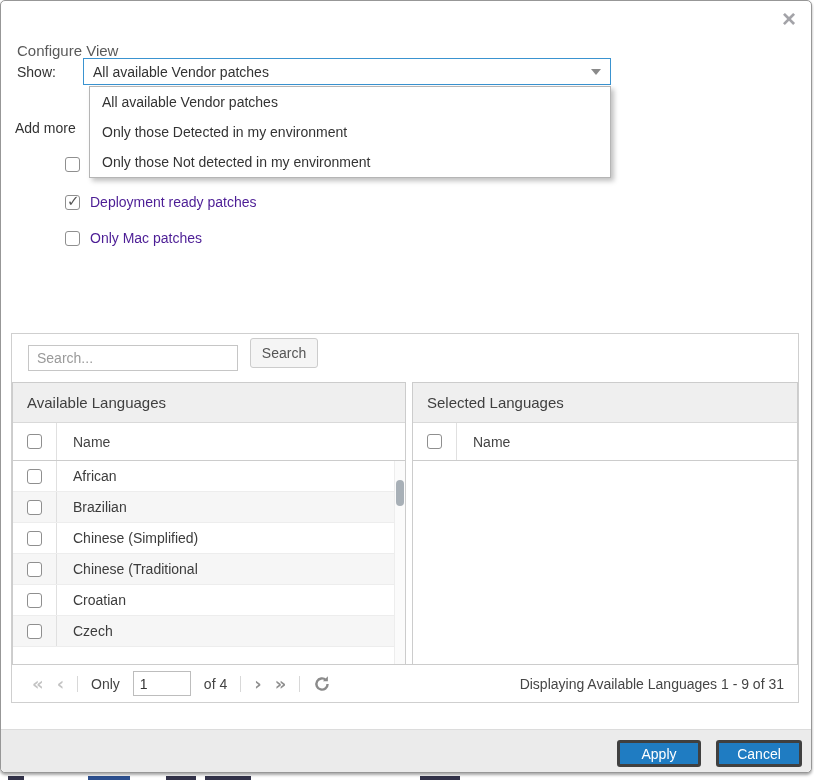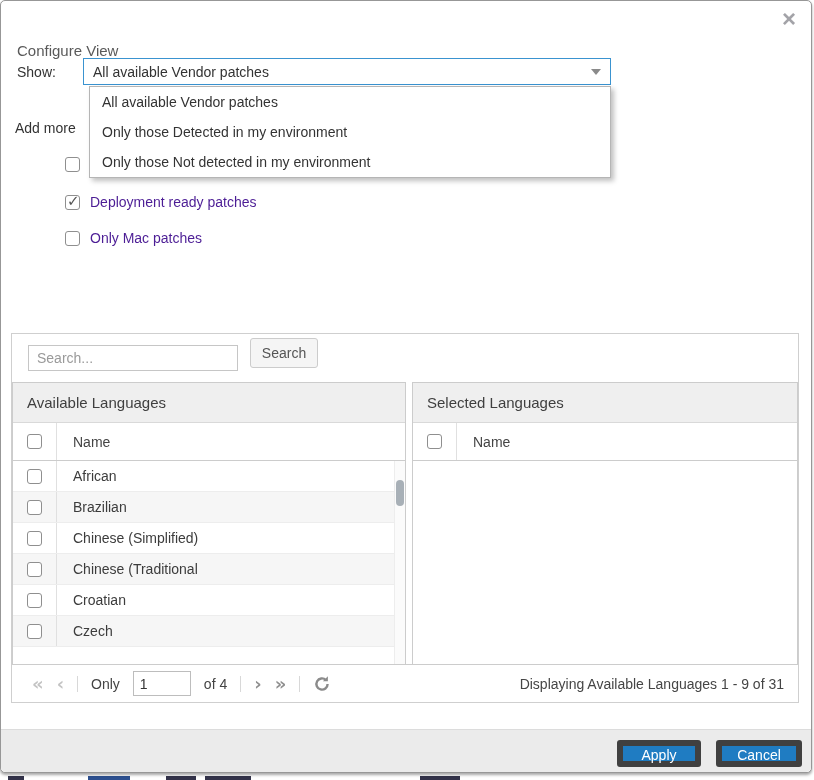--- a/index.html
+++ b/index.html
@@ -75,21 +75,21 @@
     font-family:"DejaVu Sans",sans-serif;}
   .pg-ico.disabled{color:#c3c3c3;cursor:default;}
   .pg-sep{width:1px;height:16px;background:#d8d8d8;}
   .page-input{width:58px;height:25px;border:1px solid #bdbdbd;padding:0 6px;font-size:14px;
     color:#333;font-family:"Liberation Sans",sans-serif;}
   .pg-status{margin-left:auto;padding-right:14px;color:#454545;padding-left:29px;}
 
   
   .footer{position:absolute;left:0;right:0;bottom:0;height:43px;background:#ebebeb;
     border-top:1px solid #dcdcdc;border-radius:0 0 5px 5px;}
-  .btn{position:absolute;top:10px;height:27px;background:#1f7cc2;border:6px solid #404040;
+  .btn{position:absolute;top:10px;height:27px;background:#1f7cc2;border:3px solid #404040;
     border-radius:3px;color:#fff;font-size:14px;cursor:pointer;
     font-family:"Liberation Sans",sans-serif;}
   .btn-apply{right:110px;width:84px;}
   .btn-cancel{right:9px;width:86px;}
 
   
   .frag{position:absolute;height:4px;bottom:0;background:#33334a;}
   .frag.blue{background:#2c4f8f;}
 </style>
 </head>

